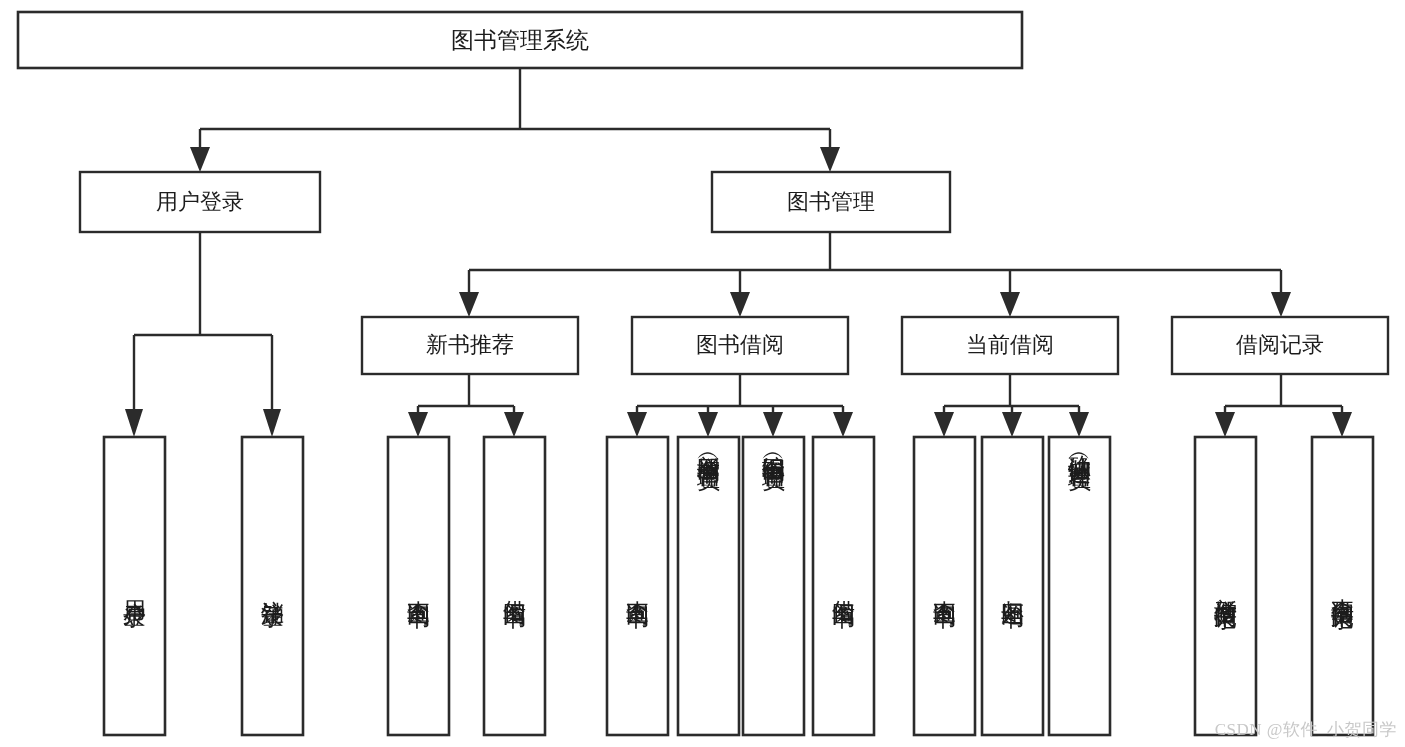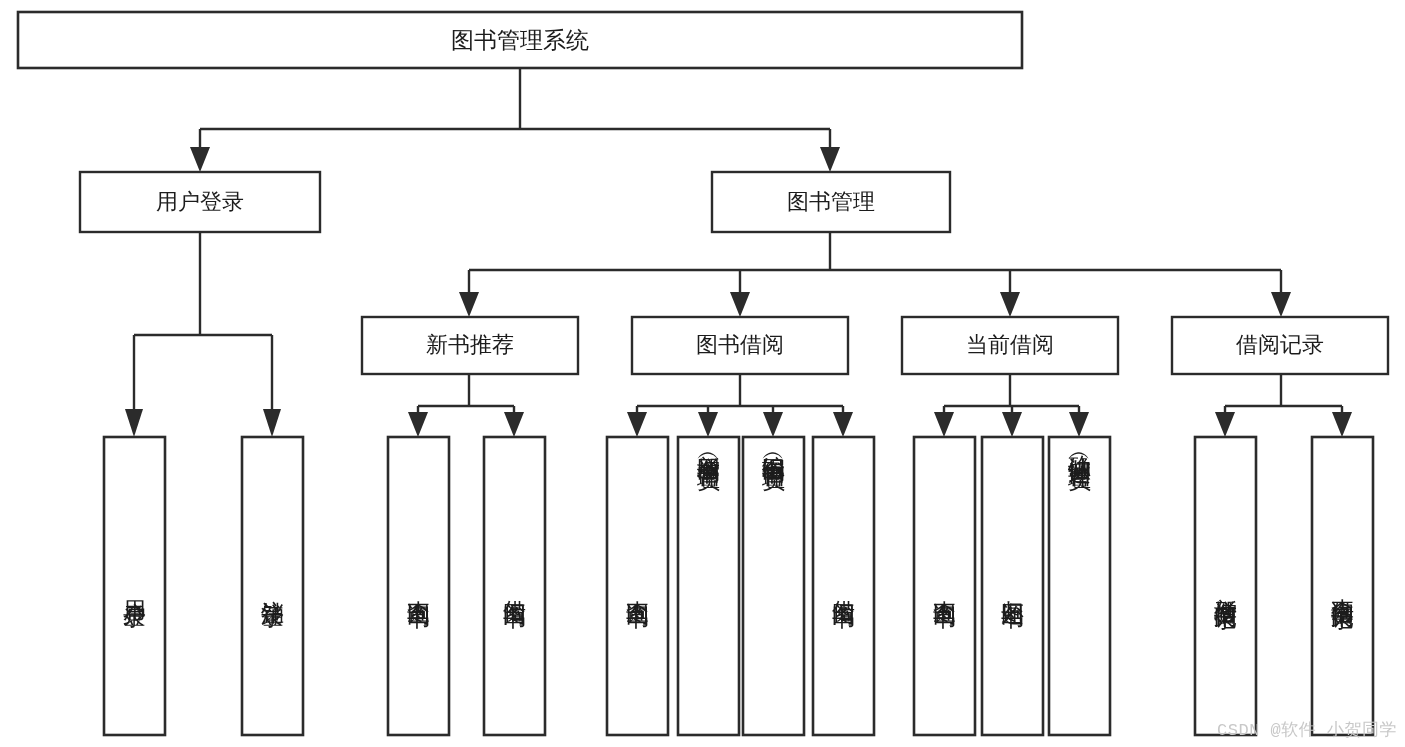--- a/index.html
+++ b/index.html
@@ -64,21 +64,21 @@
     line-height: 1.18;
     letter-spacing: 2px;
     color: #1c1c1c;
     white-space: nowrap;
     text-align: center;
   }
   .watermark {
     position: absolute;
     right: 8px;
     bottom: 6px;
-    font-family: Liberation Mono, monospace;
+    font-family: Liberation Serif, serif;
     font-size: 17px;
     color: #c8c8c8;
     letter-spacing: 0.5px;
     user-select: none;
   }
 </style>
 </head>
 <body>
 
 <div id="diagram-root">

